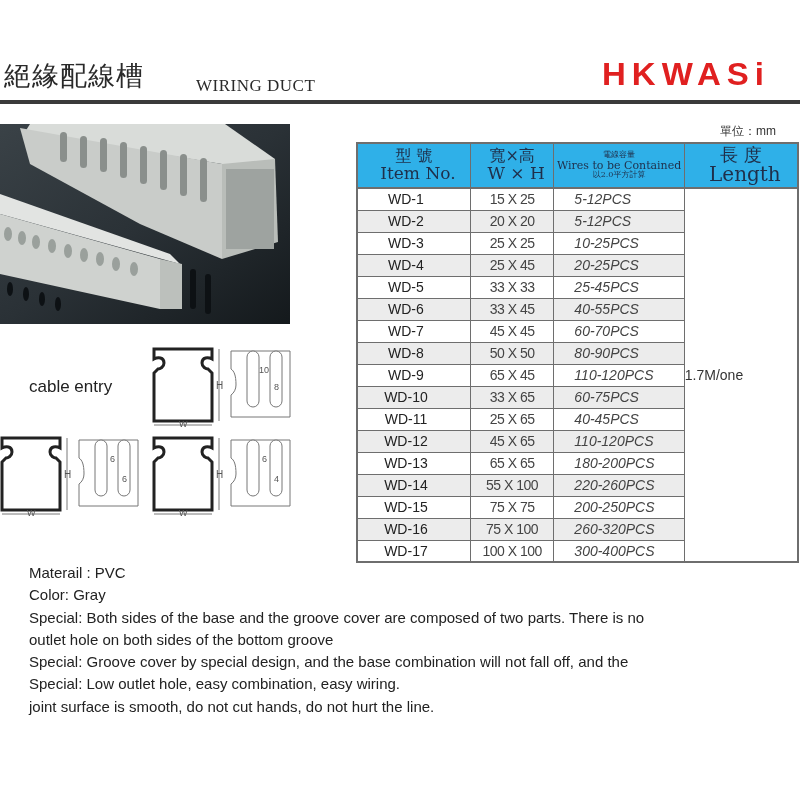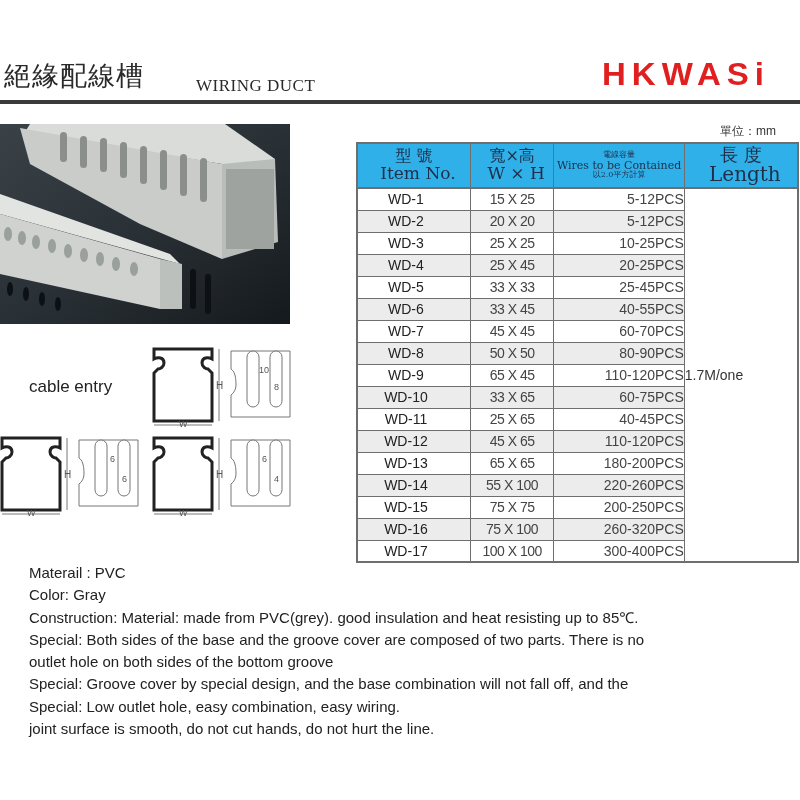--- a/index.html
+++ b/index.html
@@ -23,21 +23,21 @@
   table.spec th .cn { font-size: 16px; display: block; }
   table.spec th .en { font-size: 17px; display: block; padding-left: 8px; }
   table.spec th .small-cn { font-size: 8px; display: block; }
   table.spec th .small-en { font-size: 11px; display: block; }
   table.spec th.length .cn { font-size: 18px; }
   table.spec th.length .en { font-size: 20px; }
   table.spec td { border: 1px solid #6e6e6e; height: 22px; font-size: 14px; color: #333; vertical-align: middle; padding: 0; }
   table.spec tr.even td.c { background: #ececec; }
   td.item { text-align: center; padding-right: 16px !important; color: #222 !important; }
   td.size { text-align: center; font-family: "Liberation Sans Narrow", "Liberation Sans", sans-serif; letter-spacing: -0.5px; color: #444 !important; }
-  td.wires { text-align: right; padding-left: 20px !important; color: #444 !important; }
+  td.wires { text-align: left; padding-left: 20px !important; color: #444 !important; font-style: italic; }
   td.length-cell { text-align: left; background: #fff; font-size: 14px; color: #444; }
 
   .desc { position: absolute; left: 29px; top: 562px; width: 770px; font-size: 15px; line-height: 22.3px; color: #222; }
   .desc p { margin: 0; }
 </style>
 </head>
 <body>
 
 <div class="title-cn">絕緣配線槽</div>
 <div class="title-en">WIRING DUCT</div>
@@ -263,19 +263,18 @@
       <td class="c item">WD-17</td>
       <td class="c size">100 X 100</td>
       <td class="c wires">300-400PCS</td>
     </tr>
   </tbody>
 </table>
 
 <div class="desc">
   <p>Materail : PVC</p>
   <p>Color:   Gray</p>
-  <p>Construction: Material: made from PVC(grey). good insulation and heat resisting up to 85℃.</p>
   <p>Special: Both sides of the base and the groove cover are composed of two parts. There is no</p>
   <p>outlet hole on both sides of the bottom groove</p>
   <p>Special: Groove cover by special design, and the base combination will not fall off, and the</p>
   <p>Special: Low outlet hole, easy combination, easy wiring.</p>
   <p>joint surface is smooth, do not cut hands, do not hurt the line.</p>
 </div>
 
 </body></html>

